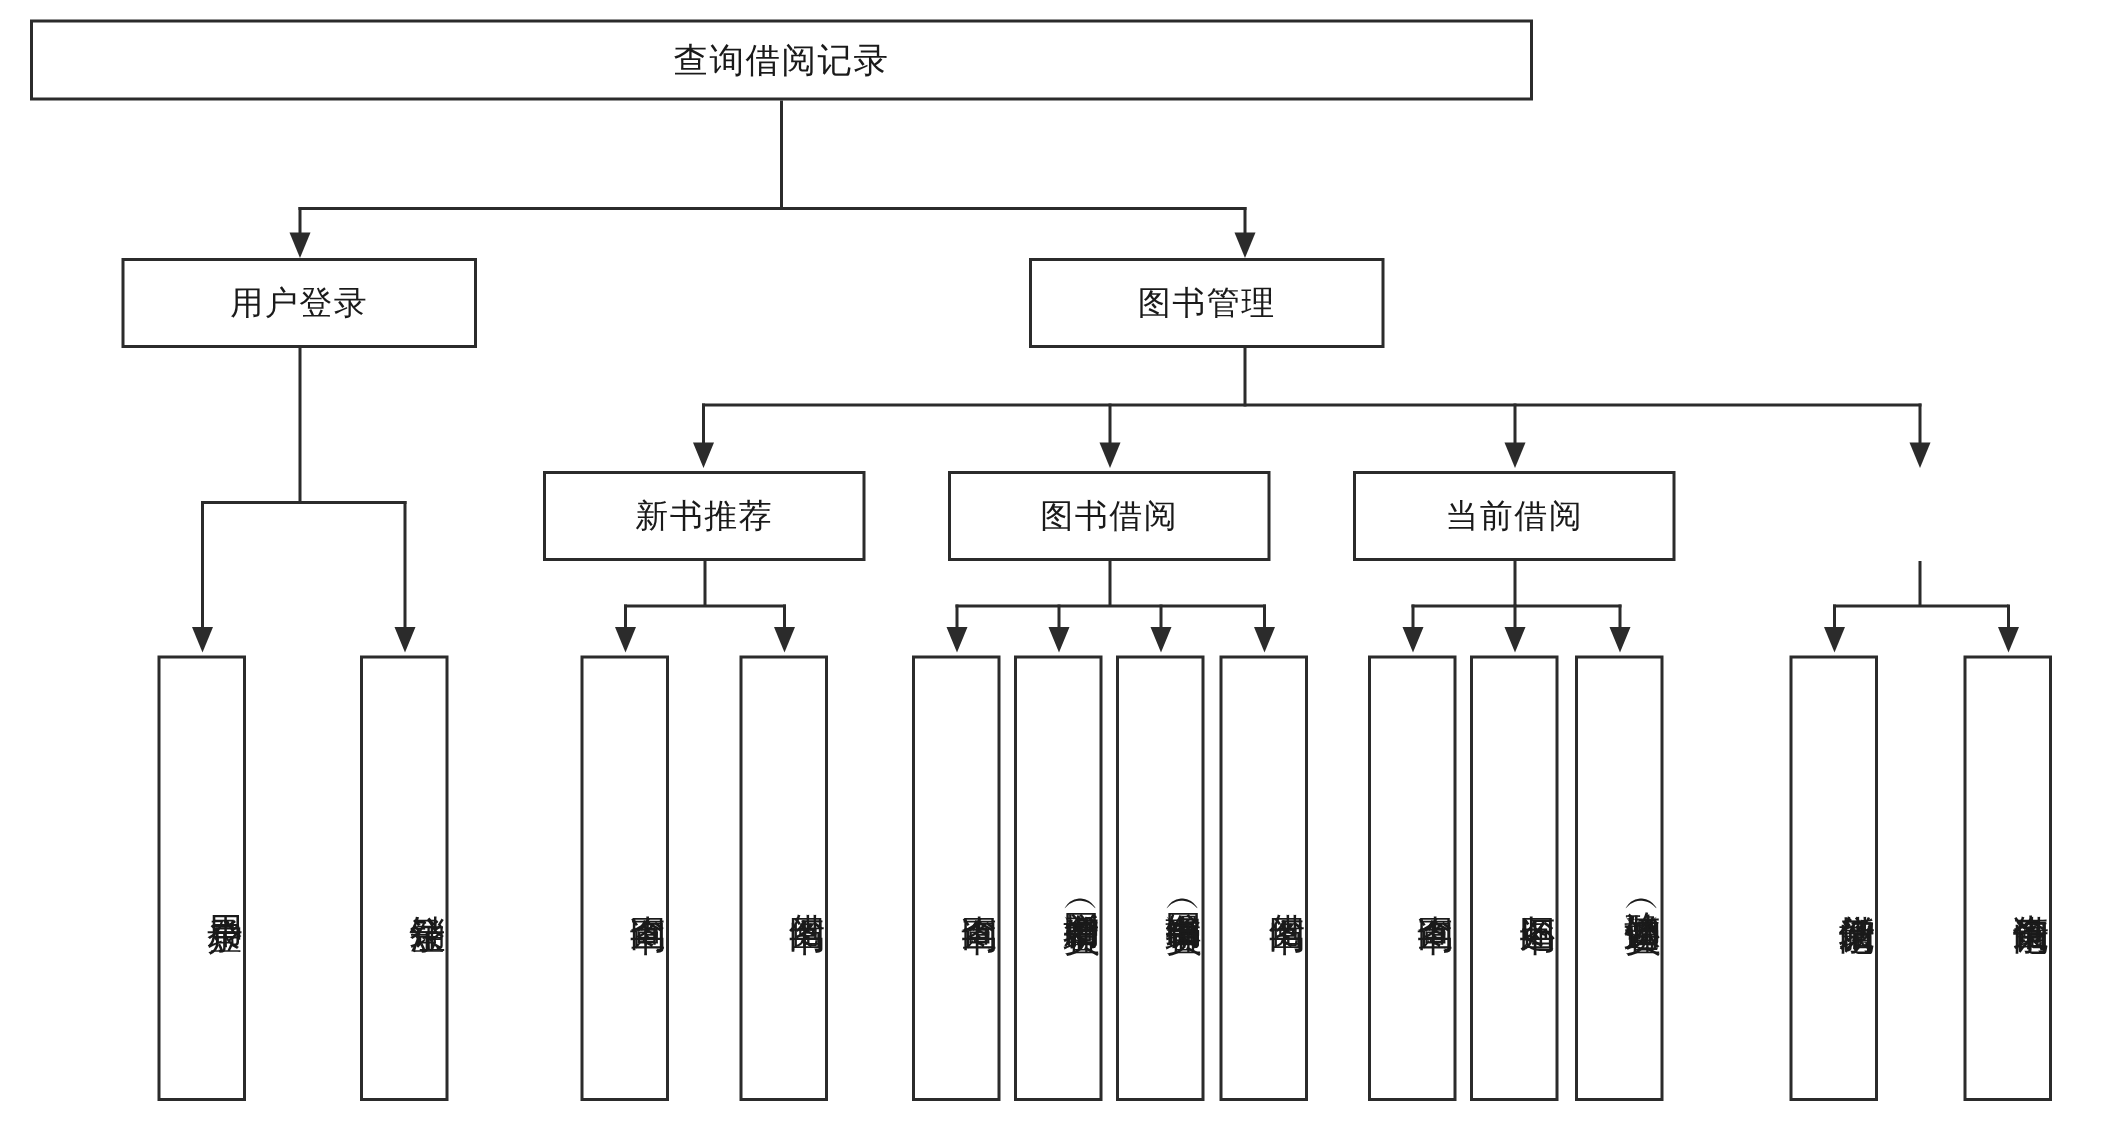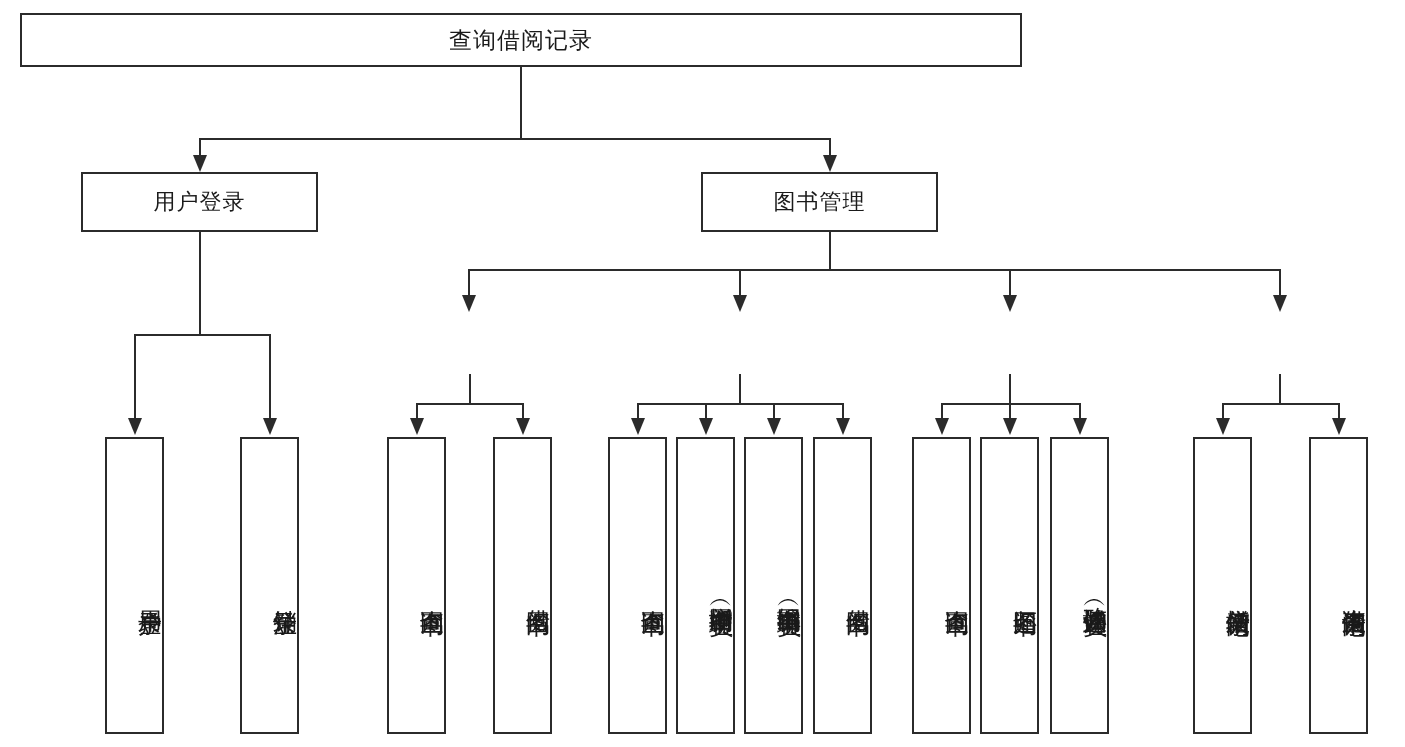--- a/index.html
+++ b/index.html
@@ -78,21 +78,21 @@
   <div class="edge edge-v" style="left:520px; top:67px; width:2px; height:72px;"></div>
 
   <div class="edge edge-h" style="left:199px; top:138px; width:632px; height:2px;"></div>
 
   <div class="edge edge-v" style="left:199px; top:138px; width:2px; height:21px;"></div>
   <div class="arrow" style="left:193px; top:155px;"></div>
   <div class="edge edge-v" style="left:829px; top:138px; width:2px; height:21px;"></div>
   <div class="arrow" style="left:823px; top:155px;"></div>
 
   <div class="node node-h" style="left:81px; top:172px; width:237px; height:60px;">用户登录</div>
-  <div class="node node-h" style="left:701px; top:172px; width:237px; height:60px;">图书管理</div>
+  <div class="node node-h" style="left:686px; top:172px; width:237px; height:60px;">图书管理</div>
 
   <div class="edge edge-v" style="left:199px; top:232px; width:2px; height:104px;"></div>
   <div class="edge edge-h" style="left:134px; top:334px; width:137px; height:2px;"></div>
   <div class="edge edge-v" style="left:134px; top:334px; width:2px; height:86px;"></div>
   <div class="arrow" style="left:128px; top:418px;"></div>
   <div class="edge edge-v" style="left:269px; top:334px; width:2px; height:86px;"></div>
   <div class="arrow" style="left:263px; top:418px;"></div>
 
   <div class="edge edge-v" style="left:829px; top:232px; width:2px; height:39px;"></div>
   <div class="edge edge-h" style="left:468px; top:269px; width:813px; height:2px;"></div>
@@ -102,20 +102,23 @@
 
   <div class="edge edge-v" style="left:739px; top:269px; width:2px; height:28px;"></div>
   <div class="arrow" style="left:733px; top:295px;"></div>
 
   <div class="edge edge-v" style="left:1009px; top:269px; width:2px; height:28px;"></div>
   <div class="arrow" style="left:1003px; top:295px;"></div>
 
   <div class="edge edge-v" style="left:1279px; top:269px; width:2px; height:28px;"></div>
   <div class="arrow" style="left:1273px; top:295px;"></div>
 
+  <div class="node node-h" style="left:362px; top:314px; width:215px; height:60px;">新书推荐</div>
+  <div class="node node-h" style="left:632px; top:314px; width:215px; height:60px;">图书借阅</div>
+  <div class="node node-h" style="left:902px; top:314px; width:215px; height:60px;">当前借阅</div>
 
   <div class="edge edge-v" style="left:469px; top:374px; width:2px; height:30px;"></div>
   <div class="edge edge-h" style="left:416px; top:403px; width:108px; height:2px;"></div>
   <div class="edge edge-v" style="left:416px; top:403px; width:2px; height:17px;"></div>
   <div class="arrow" style="left:410px; top:418px;"></div>
   <div class="edge edge-v" style="left:522px; top:403px; width:2px; height:17px;"></div>
   <div class="arrow" style="left:516px; top:418px;"></div>
 
   <div class="edge edge-v" style="left:739px; top:374px; width:2px; height:30px;"></div>
   <div class="edge edge-h" style="left:637px; top:403px; width:207px; height:2px;"></div>

